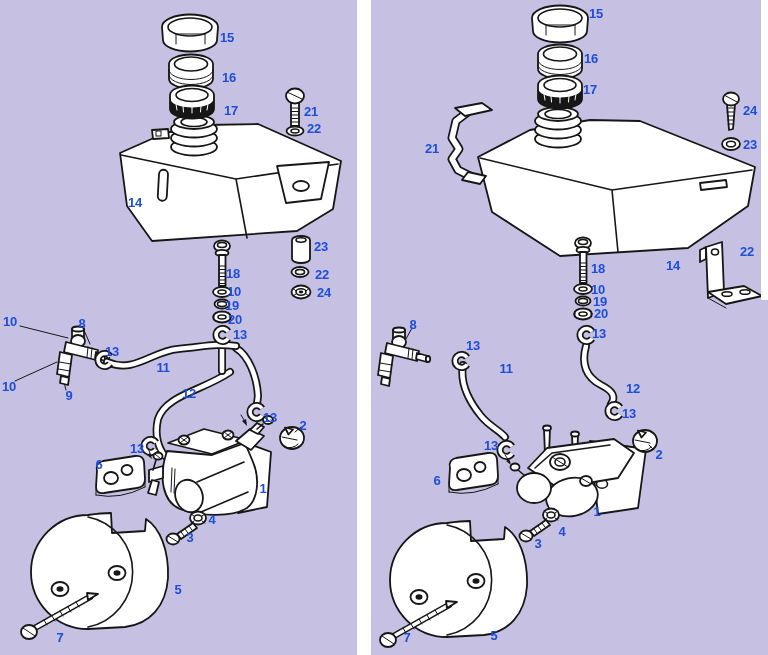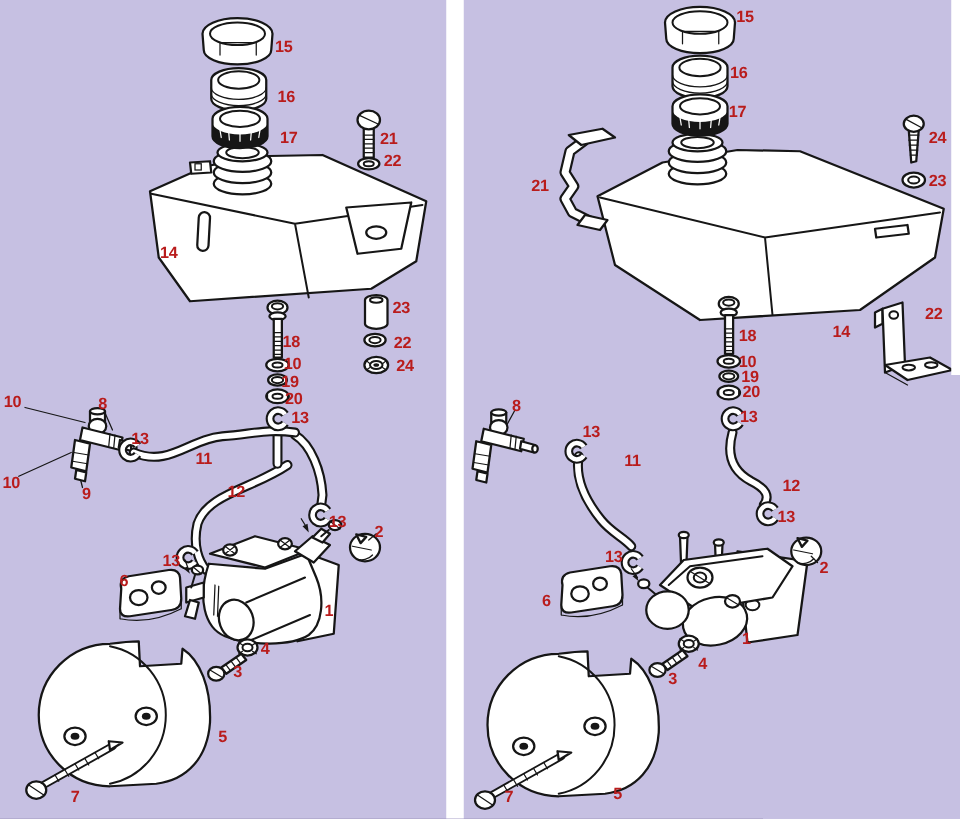--- a/index.html
+++ b/index.html
@@ -6,21 +6,21 @@
     --bg:#c6c0e2; --ink:#161616; --fill:#ffffff; --divider:#ffffff;
   }
   html,body{margin:0;padding:0;background:#9a94b8;}
   .stage{position:relative;width:768px;height:655px;background:var(--bg);overflow:hidden;
          font-family:"Liberation Sans",sans-serif;}
   .stage svg{position:absolute;left:0;top:0;}
   .divider{position:absolute;left:357px;top:0;width:14px;height:655px;background:var(--divider);}
   .edge-strip{position:absolute;left:761px;top:0;width:7px;height:300px;background:var(--divider);}
   .callout-layer{position:absolute;left:0;top:0;width:768px;height:655px;pointer-events:none;}
   .callout{position:absolute;transform:translate(-50%,-50%);font-size:13px;font-weight:bold;
-           color:#b91c1c;letter-spacing:-0.3px;line-height:1;}
+           color:#1d4ed8;letter-spacing:-0.3px;line-height:1;}
   
   .fw{fill:var(--fill);stroke:var(--ink);stroke-width:1.8;stroke-linejoin:round;}
   .ln{fill:none;stroke:var(--ink);stroke-width:1.6;stroke-linejoin:round;stroke-linecap:round;}
   .thin{fill:none;stroke:var(--ink);stroke-width:1;stroke-linecap:round;}
   .dk{fill:var(--ink);stroke:none;}
   .wt{fill:none;stroke:var(--fill);stroke-width:1;stroke-linecap:round;}
   .tube-o{fill:none;stroke:var(--ink);stroke-width:8;stroke-linecap:round;}
   .tube-i{fill:none;stroke:var(--fill);stroke-width:4.6;stroke-linecap:round;}
   .clamp-o{fill:none;stroke:var(--ink);stroke-width:7;stroke-linecap:butt;}
   .clamp-i{fill:none;stroke:var(--fill);stroke-width:3.6;stroke-linecap:butt;}

